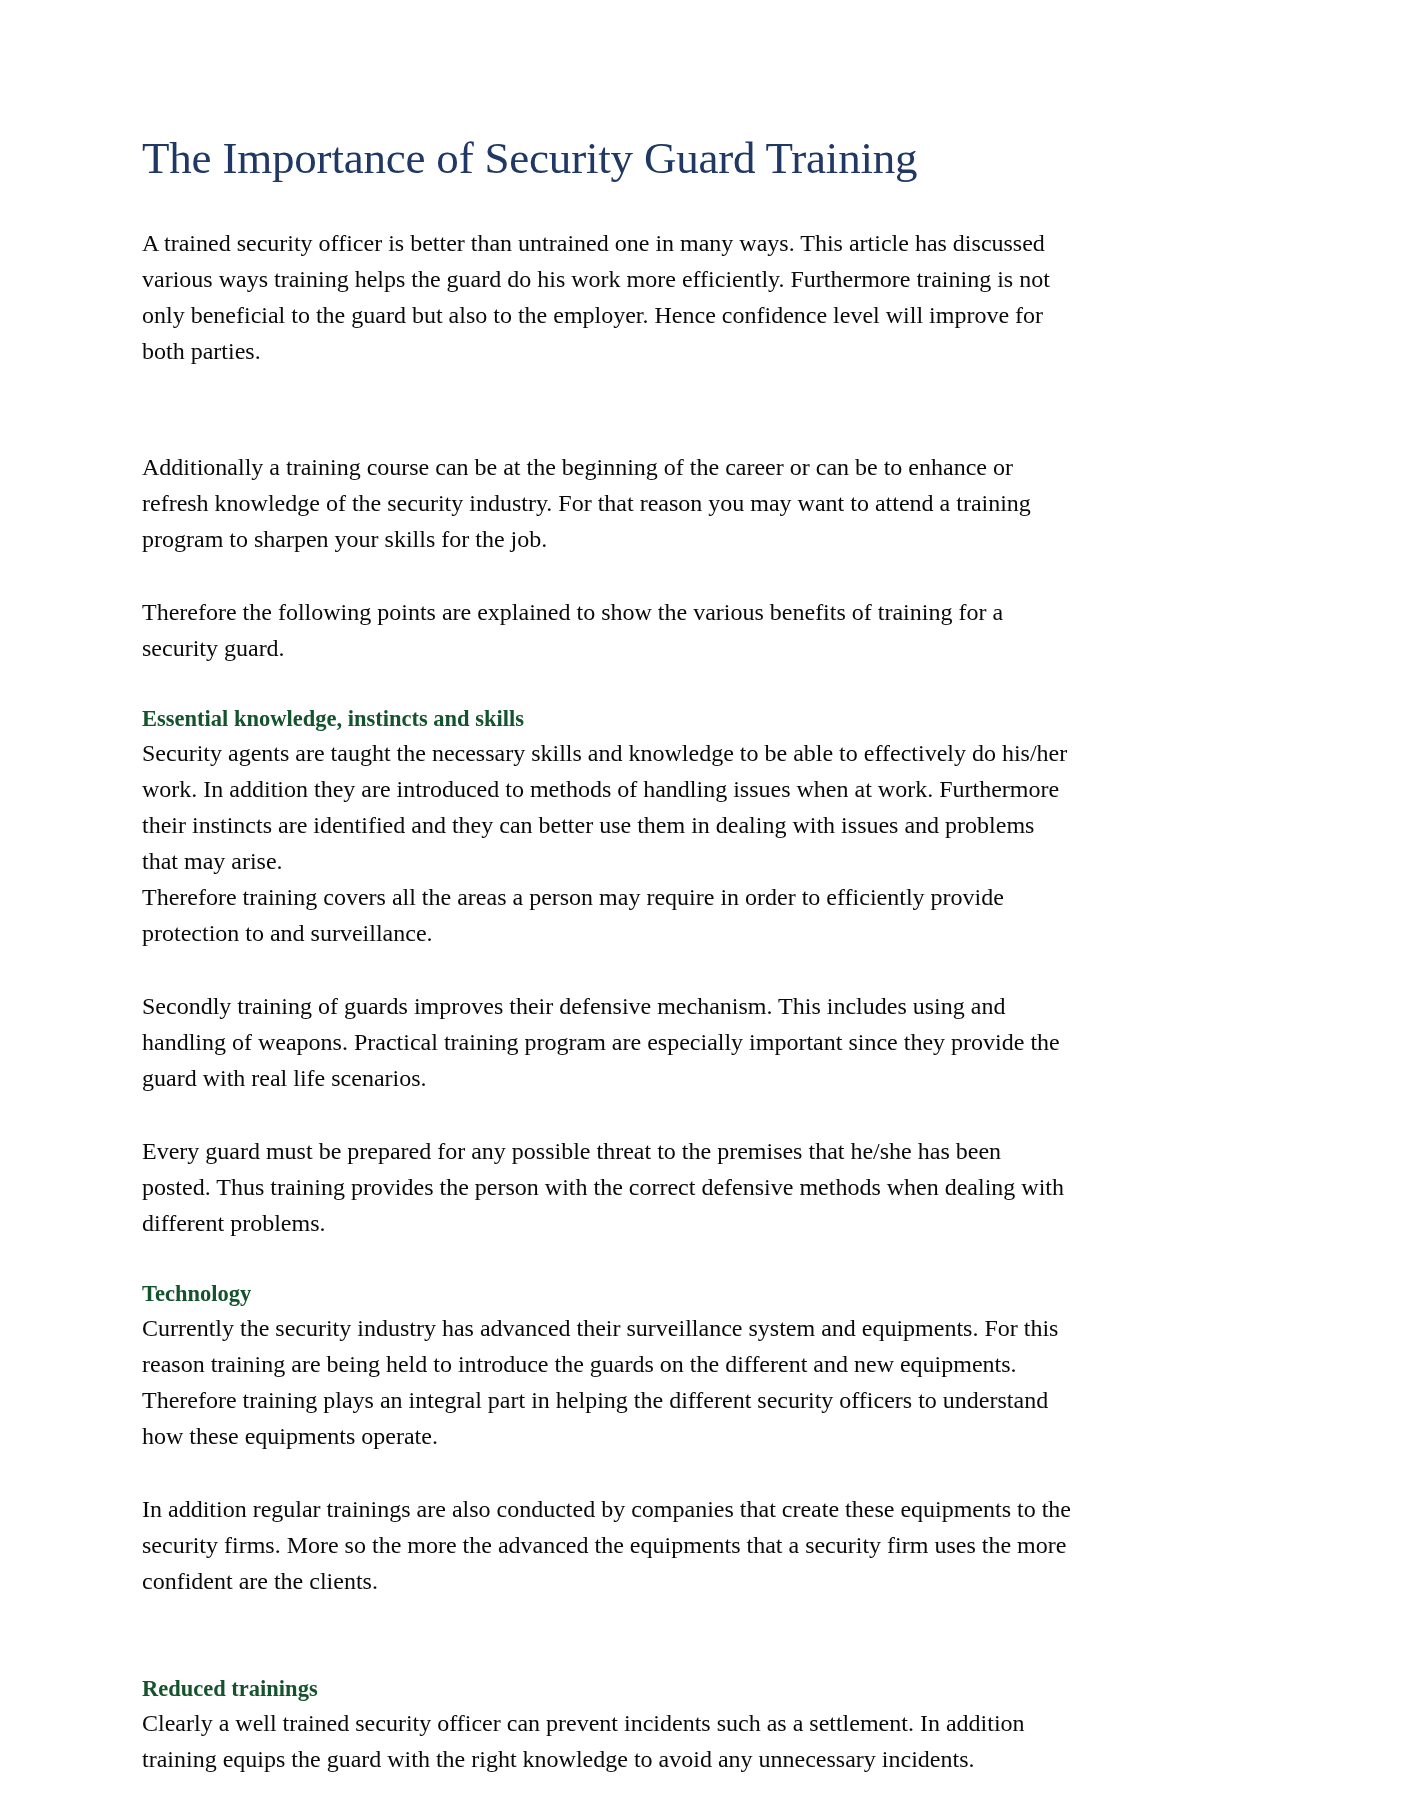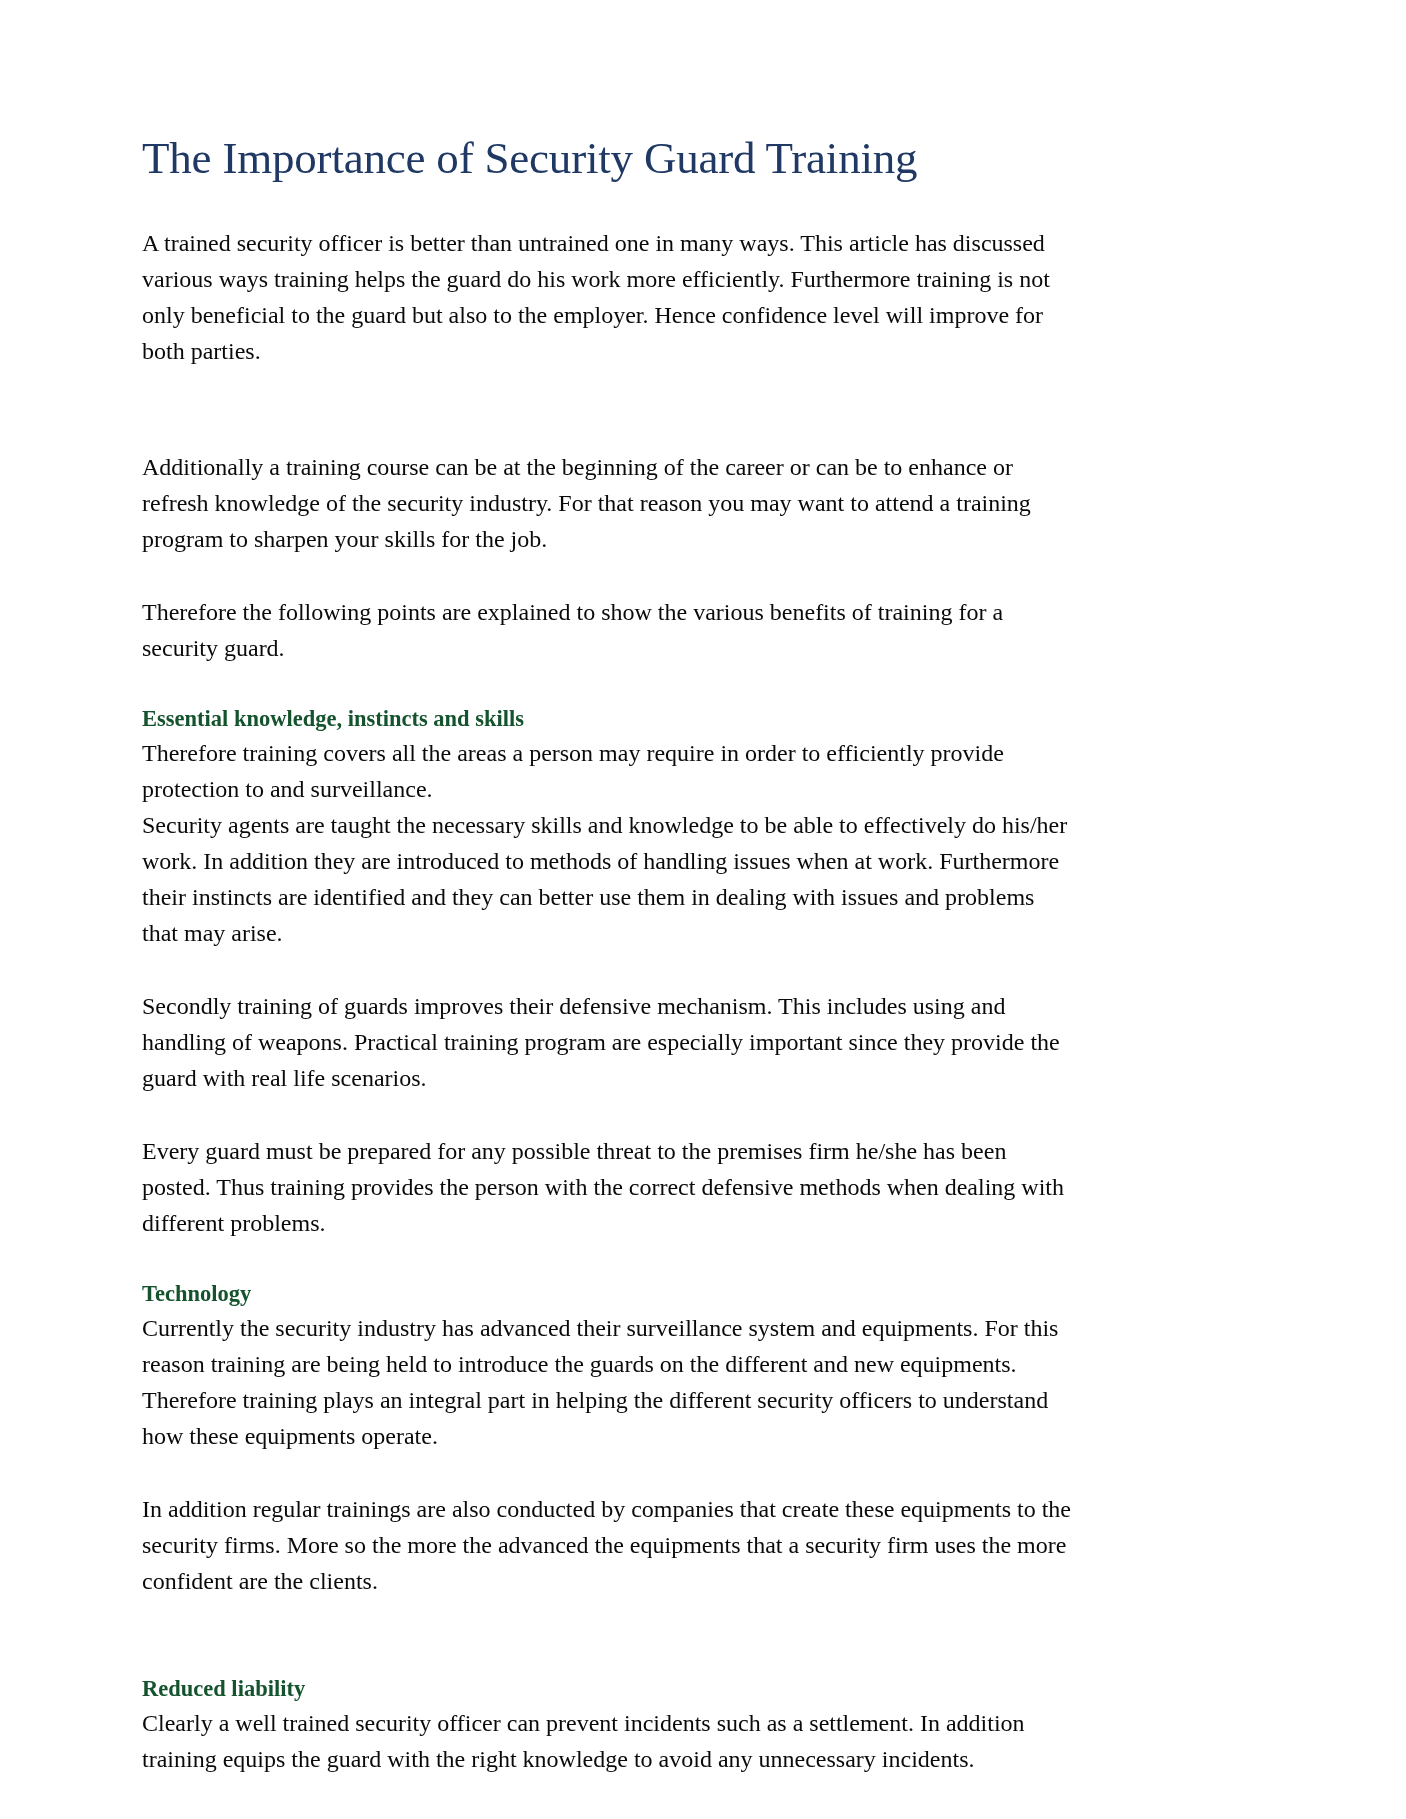--- a/index.html
+++ b/index.html
@@ -63,40 +63,40 @@
 
   <p class="para">Additionally a training course can be at the beginning of the career or can be to enhance or refresh knowledge of the security industry. For that reason you may want to attend a training program to sharpen your skills for the job.</p>
 
   <div class="gap-md"></div>
 
   <p class="para">Therefore the following points are explained to show the various benefits of training for a security guard.</p>
 
   <div class="gap-md"></div>
 
   <p class="section-heading">Essential knowledge, instincts and skills</p>
+  <p class="para">Security agents are taught the necessary skills and knowledge to be able to effectively do his/her work. In addition they are introduced to methods of handling issues when at work. Furthermore their instincts are identified and they can better use them in dealing with issues and problems that may arise.</p>
   <p class="para">Therefore training covers all the areas a person may require in order to efficiently provide protection to and surveillance.</p>
-  <p class="para">Security agents are taught the necessary skills and knowledge to be able to effectively do his/her work. In addition they are introduced to methods of handling issues when at work. Furthermore their instincts are identified and they can better use them in dealing with issues and problems that may arise.</p>
 
   <div class="gap-md"></div>
 
   <p class="para">Secondly training of guards improves their defensive mechanism. This includes using and handling of weapons. Practical training program are especially important since they provide the guard with real life scenarios.</p>
 
   <div class="gap-md"></div>
 
-  <p class="para">Every guard must be prepared for any possible threat to the premises firm he/she has been posted. Thus training provides the person with the correct defensive methods when dealing with different problems.</p>
+  <p class="para">Every guard must be prepared for any possible threat to the premises that he/she has been posted. Thus training provides the person with the correct defensive methods when dealing with different problems.</p>
 
   <div class="gap-md"></div>
 
   <p class="section-heading">Technology</p>
   <p class="para">Currently the security industry has advanced their surveillance system and equipments. For this reason training are being held to introduce the guards on the different and new equipments. Therefore training plays an integral part in helping the different security officers to understand how these equipments operate.</p>
 
   <div class="gap-md"></div>
 
   <p class="para">In addition regular trainings are also conducted by companies that create these equipments to the security firms. More so the more the advanced the equipments that a security firm uses the more confident are the clients.</p>
 
   <div class="gap-lg"></div>
 
-  <p class="section-heading">Reduced liability</p>
+  <p class="section-heading">Reduced trainings</p>
   <p class="para">Clearly a well trained security officer can prevent incidents such as a settlement. In addition training equips the guard with the right knowledge to avoid any unnecessary incidents.</p>
 
   <div class="gap-md"></div>
 
 </div>
 
 </body></html>

